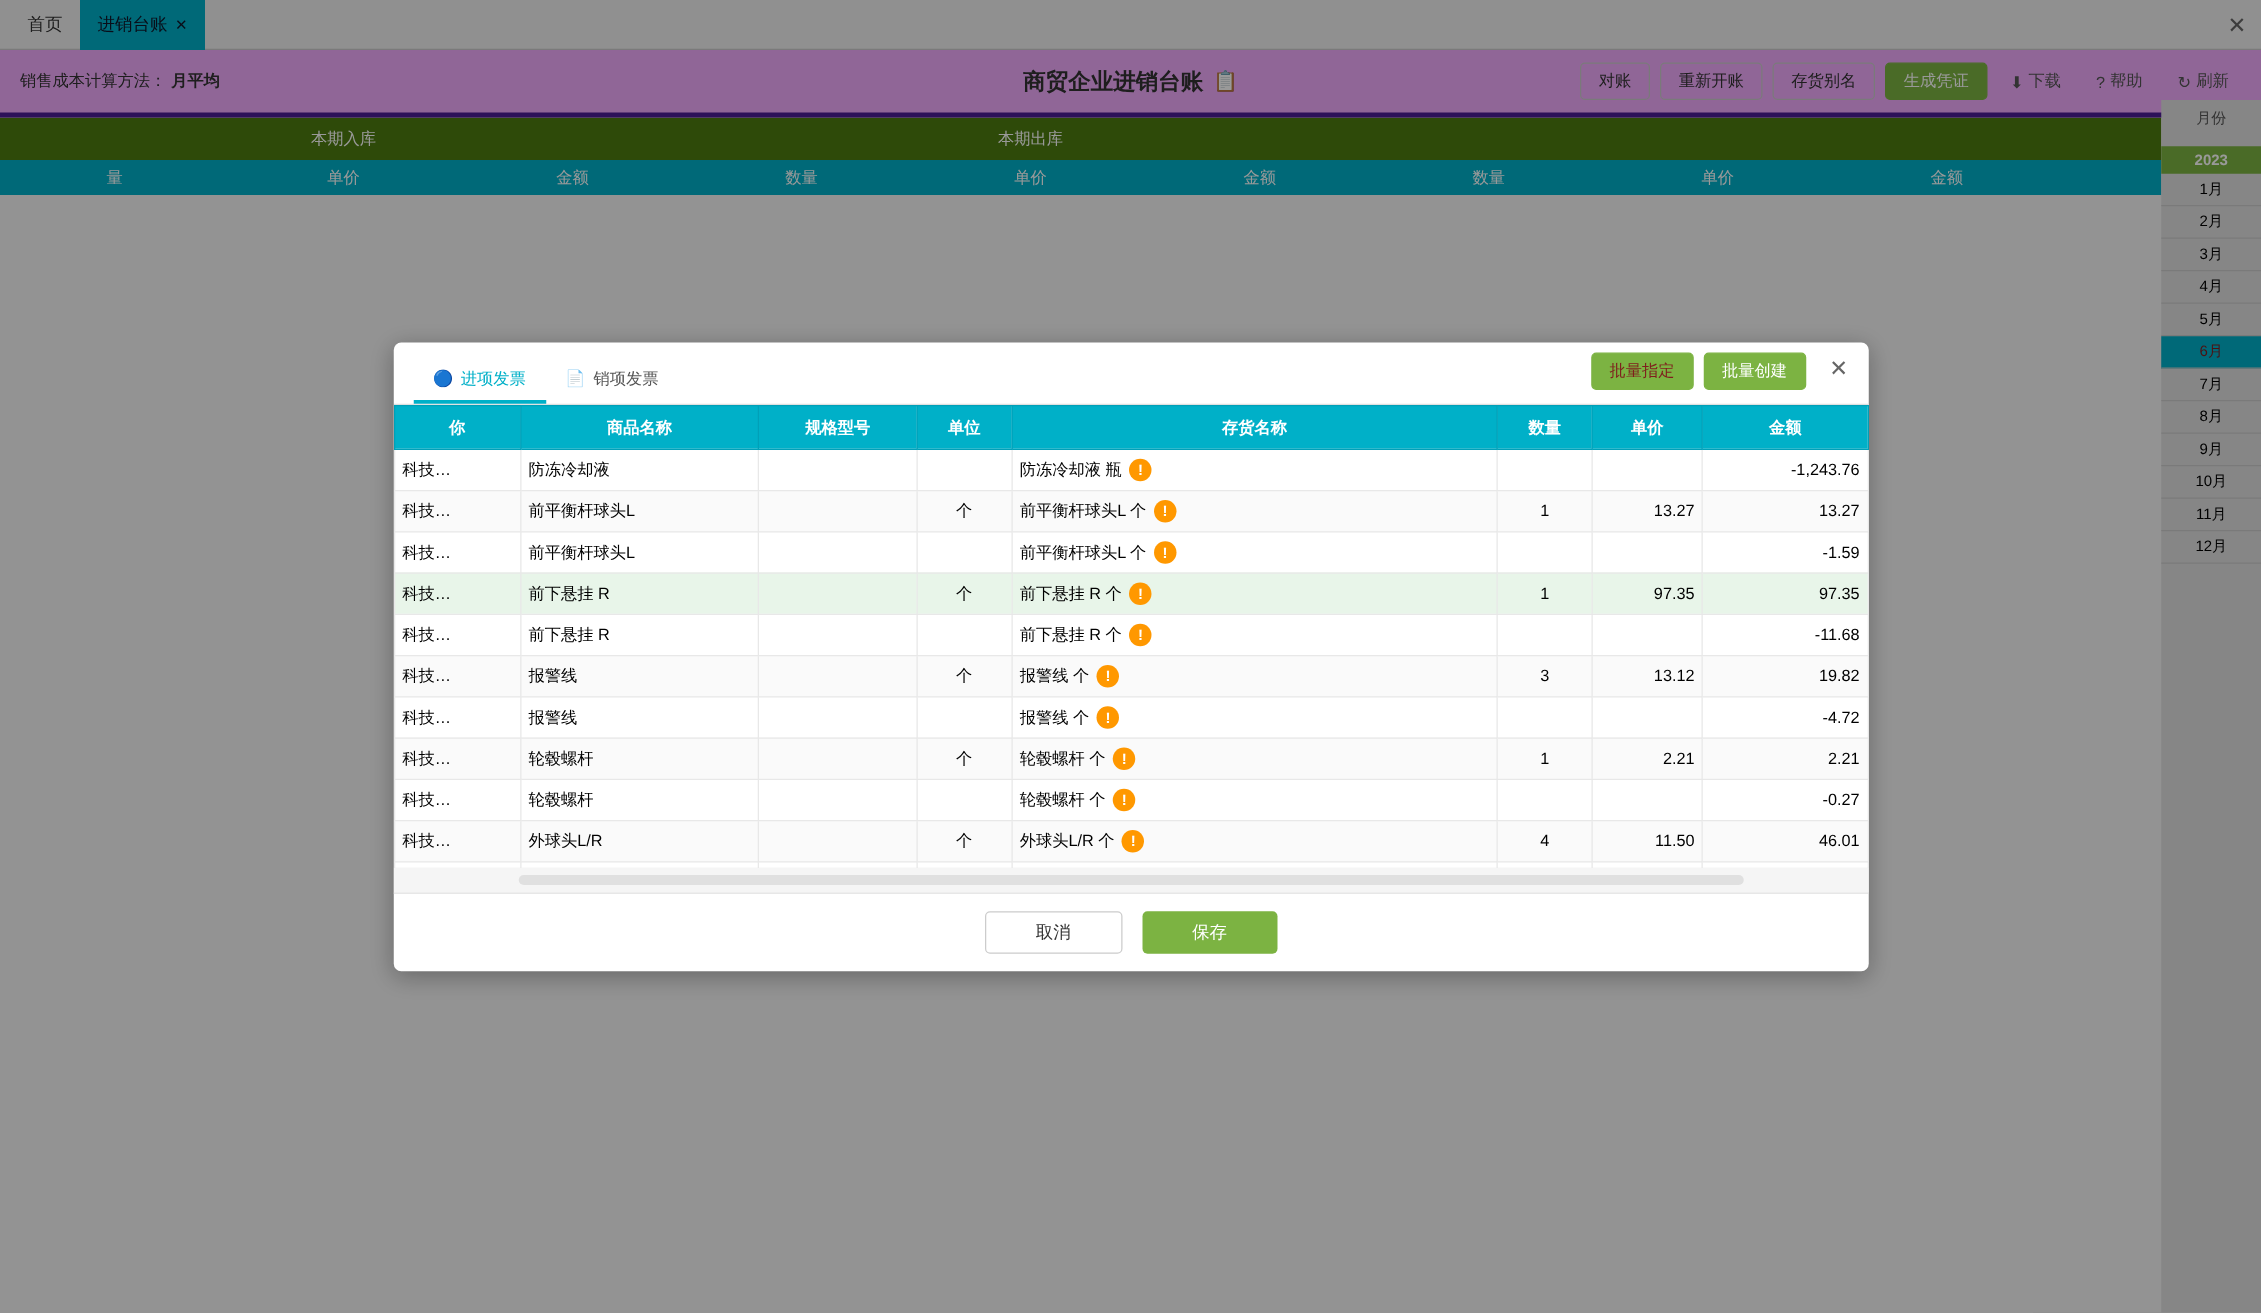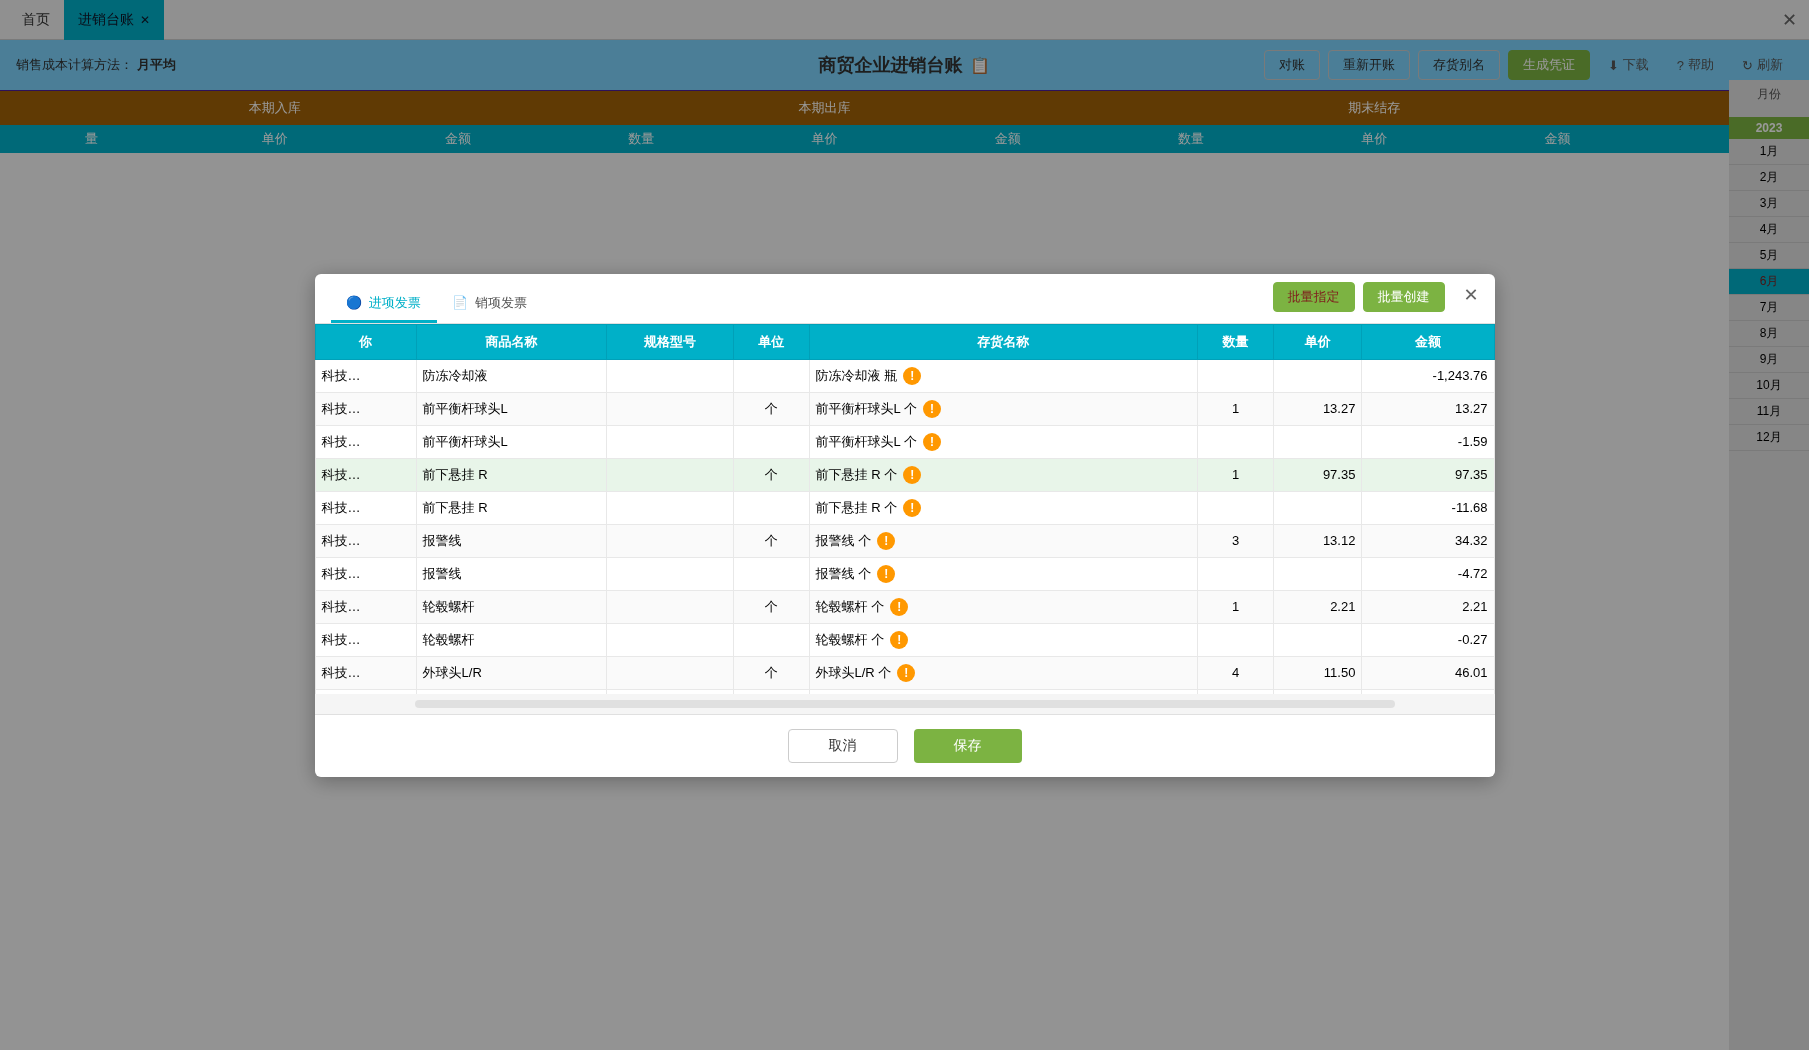--- a/index.html
+++ b/index.html
@@ -41,22 +41,22 @@
     .main-area {
       background: #f5f5f5;
       min-height: calc(100vh - 40px);
       position: relative;
     }
 
     
     .toolbar {
       display: flex; align-items: center;
       padding: 10px 16px;
-      background: #7dd3fc;
-      border-bottom: 1px solid #4c1d95;
+      background: #f0abfc;
+      border-bottom: 4px solid #4c1d95;
     }
     .toolbar-label { color: #333; font-size: 13px; margin-right: 4px; }
     .toolbar-value { color: #333; font-size: 13px; font-weight: bold; }
     .page-title {
       position: absolute; left: 50%; transform: translateX(-50%);
       font-size: 18px; font-weight: bold; color: #333;
       display: flex; align-items: center; gap: 8px;
     }
     .toolbar-buttons {
       margin-left: auto;
@@ -280,24 +280,23 @@
         <span>?</span>
         <span>帮助</span>
       </button>
       <button class="btn-text toolbar-icon-btn">
         <span>↻</span>
         <span>刷新</span>
       </button>
     </div>
   </div>
 
-  <div style="background:#a16207; display:grid; grid-template-columns: 1fr 1fr 1fr 80px; padding:8px 0; color:#fff; text-align:center; font-size:13px; margin-right:80px;">
+  <div style="background:#4d7c0f; display:grid; grid-template-columns: 1fr 1fr 1fr 80px; padding:8px 0; color:#fff; text-align:center; font-size:13px; margin-right:80px;">
     <div>本期入库</div>
     <div>本期出库</div>
-    <div>期末结存</div>
     <div></div>
   </div>
   <div style="background:#00b0c8; display:grid; grid-template-columns: repeat(9,1fr) 80px; padding:5px 0; color:#fff; text-align:center; font-size:13px; margin-right:80px;">
     <div>量</div>
     <div>单价</div>
     <div>金额</div>
     <div>数量</div>
     <div>单价</div>
     <div>金额</div>
     <div>数量</div>
@@ -409,21 +408,21 @@
                   <td class="right">-11.68</td>
                 </tr>
                 <tr>
                   <td class="left">科技…</td>
                   <td class="left">报警线</td>
                   <td></td>
                   <td class="center">个</td>
                   <td style="text-align: left;"><span>报警线 个</span><span class="warning-icon" style="margin-left: 6px;">!</span></td>
                   <td class="center">3</td>
                   <td class="right">13.12</td>
-                  <td class="right">34.32</td>
+                  <td class="right">19.82</td>
                 </tr>
                 <tr>
                   <td class="left">科技…</td>
                   <td class="left">报警线</td>
                   <td></td>
                   <td class="center"></td>
                   <td style="text-align: left;"><span>报警线 个</span><span class="warning-icon" style="margin-left: 6px;">!</span></td>
                   <td class="center"></td>
                   <td class="right"></td>
                   <td class="right">-4.72</td>

